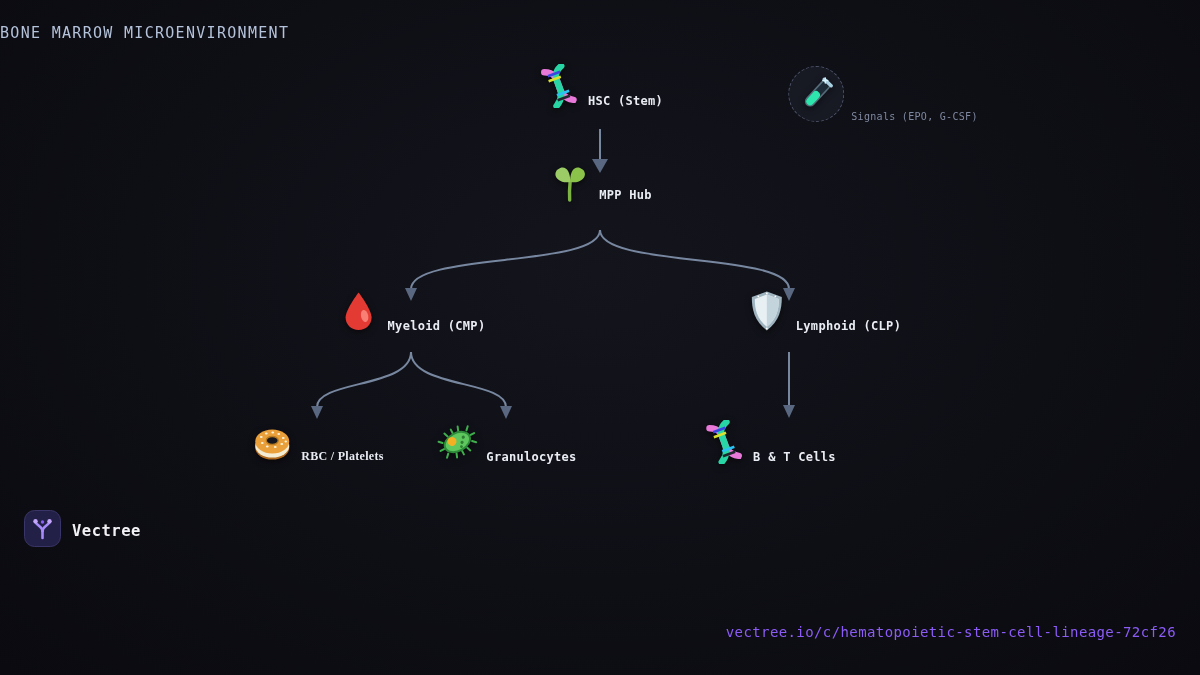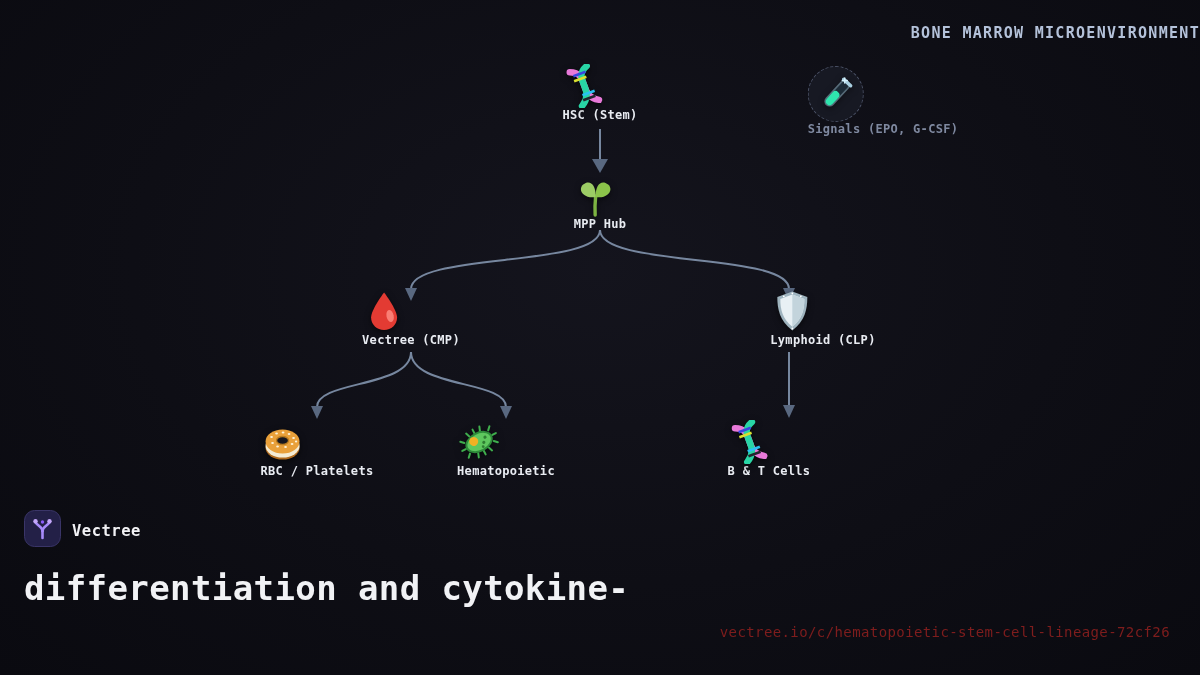--- a/index.html
+++ b/index.html
@@ -5,39 +5,40 @@
   html, body { margin: 0; padding: 0; }
   body {
     width: 1200px; height: 675px;
     position: relative;
     overflow: hidden;
     background: radial-gradient(ellipse at 50% 40%, #14141d 0%, #0e0e15 55%, #0a0a10 100%);
     font-family: "DejaVu Sans Mono", "Liberation Mono", monospace;
   }
   .title {
     position: absolute; top: 24px; left: 0; width: 100%;
-    text-align: right;
-    font-size: 15px; font-weight: bold; letter-spacing: 1.3px;
+    text-align: left;
+    font-size: 15px; font-weight: normal; letter-spacing: 1.3px;
     color: #b4c2da;
   }
   svg.edges {
     position: absolute; left: 0; top: 0;
   }
   .node {
     position: absolute;
     transform: translateX(-50%);
-    display: flex; flex-direction: column; align-items: flex-start;
+    display: flex; flex-direction: row; align-items: flex-end;
+    gap: 7px;
   }
   .node .icon svg { display: block; filter: drop-shadow(0 2px 3px rgba(0,0,0,0.55)); }
   .node .label {
     font-size: 12px; font-weight: bold; letter-spacing: 0.3px;
     color: #e9ecf2; white-space: nowrap;
   }
   .node .label.muted {
-    font-size: 12px; font-weight: bold; color: #7f89a0;
+    font-size: 10px; font-weight: normal; color: #7f89a0;
   }
   .signals-circle {
     width: 56px; height: 56px; border-radius: 50%;
     border: 1.6px dashed #4d5469;
     background: #171923;
     display: flex; align-items: center; justify-content: center;
     box-sizing: border-box;
   }
   .brand-row {
     position: absolute; left: 24px; top: 510px;
@@ -47,22 +48,22 @@
     font-size: 15.5px; font-weight: bold; color: #f2f2f5; letter-spacing: 0.5px;
   }
   .heading {
     position: absolute; left: 24px; top: 549px;
     font-size: 34px; line-height: 32px; font-weight: bold;
     letter-spacing: 0.4px;
     color: #f1f2f5;
   }
   .heading span { display: block; white-space: nowrap; }
   .share-url {
-    position: absolute; right: 30px; top: 624px;
-    font-size: 14px; color: #7f1d1d; letter-spacing: 0.4px;
+    position: absolute; right: 24px; top: 624px;
+    font-size: 14px; color: #8b5cf6; letter-spacing: 0.4px;
   }
 </style>
 </head>
 <body>
 
 <div class="title">BONE MARROW MICROENVIRONMENT</div>
 
 <svg class="edges" width="1200" height="675" viewBox="0 0 1200 675">
   <g fill="none" stroke="#8294ae" stroke-width="2" opacity="0.9">
     <path d="M600 129 L600 159"></path>
@@ -107,57 +108,57 @@
           <rect x="18.6" y="19" width="7.8" height="16.4" rx="3.9" fill="#2fe5ae"></rect>
           <rect x="16" y="4" width="13" height="3.6" rx="1.8" fill="#a8cfe0"></rect>
         </g>
         <path d="M31 6 L31 11 M28.5 8.5 L33.5 8.5" stroke="#d7f4ff" stroke-width="1.4" stroke-linecap="round"></path>
       </svg>
     </span>
   </div>
   <div class="label muted">Signals (EPO, G-CSF)</div>
 </div>
 
-<div class="node" style="left:600px; top:173px;">
+<div class="node" style="left:600px; top:158px;">
   <div class="icon">
     <svg width="44" height="44" viewBox="0 0 44 44">
       <path d="M21.5 42 C21 34 21.5 28 22 23" stroke="#7cb342" stroke-width="3.4" fill="none" stroke-linecap="round"></path>
       <path d="M22 24 C10 26 3.5 17 9.5 11.5 C16.5 6 22.5 12 22 24 Z" fill="#9ccc65"></path>
       <path d="M22 24 C34 26 40.5 17 34.5 11.5 C27.5 6 21.5 12 22 24 Z" fill="#8bc34a"></path>
     </svg>
   </div>
   <div class="label">MPP Hub</div>
 </div>
 
 <div class="node" style="left:411px; top:289px;">
   <div class="icon">
     <svg width="44" height="44" viewBox="0 0 44 44">
       <path d="M22 3.5 C22 3.5 9 20.5 9 28.5 C9 35.7 14.8 41 22 41 C29.2 41 35 35.7 35 28.5 C35 20.5 22 3.5 22 3.5 Z" fill="#e33b33"></path>
       <ellipse cx="28" cy="27" rx="3.6" ry="6.2" fill="#f97e74" transform="rotate(-12 28 27)"></ellipse>
     </svg>
   </div>
-  <div class="label">Vectree (CMP)</div>
+  <div class="label">Myeloid (CMP)</div>
 </div>
 
 <div class="node" style="left:823px; top:289px;">
   <div class="icon">
     <svg width="44" height="44" viewBox="0 0 44 44">
       <path d="M22 2.5 L37 8 C37 20.5 34.5 32 22 41.5 C9.5 32 7 20.5 7 8 Z" fill="#9fb4bf"></path>
       <path d="M22 5.5 L34 10 C34 20.5 32 29.8 22 37.8 C12 29.8 10 20.5 10 10 Z" fill="#e8f0f4"></path>
       <path d="M22 5.5 L34 10 C34 20.5 32 29.8 22 37.8 Z" fill="#c3d4dc"></path>
       <circle cx="22" cy="4.3" r="0.9" fill="#ffffff"></circle>
       <circle cx="30.5" cy="7.3" r="0.9" fill="#ffffff"></circle>
       <circle cx="13.5" cy="7.3" r="0.9" fill="#ffffff"></circle>
       <circle cx="22" cy="39.5" r="0.9" fill="#ffffff"></circle>
     </svg>
   </div>
   <div class="label">Lymphoid (CLP)</div>
 </div>
 
-<div class="node" style="left:317px; top:420px;">
+<div class="node" style="left:317px; top:420px;font-family:Liberation Serif, serif;">
   <div class="icon">
     <svg width="44" height="44" viewBox="0 0 44 44">
       <ellipse cx="22" cy="28" rx="17" ry="11.5" fill="#b06a1d"></ellipse>
       <ellipse cx="22" cy="26" rx="17" ry="11.5" fill="#f5ecd4"></ellipse>
       <ellipse cx="22" cy="21.5" rx="17" ry="12" fill="#e9a03a"></ellipse>
       <ellipse cx="22" cy="20.5" rx="6" ry="4" fill="#17171f" stroke="#b97b20" stroke-width="1.4"></ellipse>
       <g fill="#fdf3da">
         <ellipse cx="11" cy="17" rx="1.4" ry="1"></ellipse>
         <ellipse cx="16" cy="13.5" rx="1.4" ry="1"></ellipse>
         <ellipse cx="22.5" cy="12.5" rx="1.4" ry="1"></ellipse>
@@ -193,21 +194,21 @@
             <path d="M35.5 16 L38.5 13"></path>
         </g>
         <ellipse cx="22" cy="22" rx="13.5" ry="9" fill="#5ec75e" stroke="#2e8b3a" stroke-width="2"></ellipse>
         <circle cx="17.5" cy="19" r="4.5" fill="#f2b124"></circle>
         <circle cx="26" cy="24.5" r="1.6" fill="#2e7d32"></circle>
         <circle cx="29.5" cy="20.5" r="1.6" fill="#2e7d32"></circle>
         <circle cx="23.5" cy="28" r="1.4" fill="#2e7d32"></circle>
       </g>
     </svg>
   </div>
-  <div class="label">Hematopoietic</div>
+  <div class="label">Granulocytes</div>
 </div>
 
 <div class="node" style="left:769px; top:420px;">
   <div class="icon">
     <svg width="44" height="44" viewBox="0 0 44 44">
       <g transform="rotate(-20 22 22)">
         <path d="M13 4 C32 11 12 29 31 40" stroke="#e879d9" stroke-width="6.5" stroke-linecap="round"></path>
         <path d="M31 4 C12 11 32 29 13 40" stroke="#28d5a5" stroke-width="6.5" stroke-linecap="round"></path>
         <path d="M15 9 L28 9" stroke="#3a46e0" stroke-width="2.6"></path>
         <path d="M14 14 L27 14" stroke="#d9e030" stroke-width="2.6"></path>
@@ -230,16 +231,15 @@
       </g>
       <circle cx="11.5" cy="11.3" r="2.2" fill="#c4a7fa"></circle>
       <circle cx="25.5" cy="11.3" r="2.2" fill="#c4a7fa"></circle>
       <circle cx="18.5" cy="12" r="1.7" fill="#8b5cf6"></circle>
     </svg>
   </span>
   <span class="brand-name">Vectree</span>
 </div>
 
 <h1 class="heading">
-  <span>differentiation and cytokine-</span>
 </h1>
 
 <div class="share-url">vectree.io/c/hematopoietic-stem-cell-lineage-72cf26</div>
 
 </body></html>

